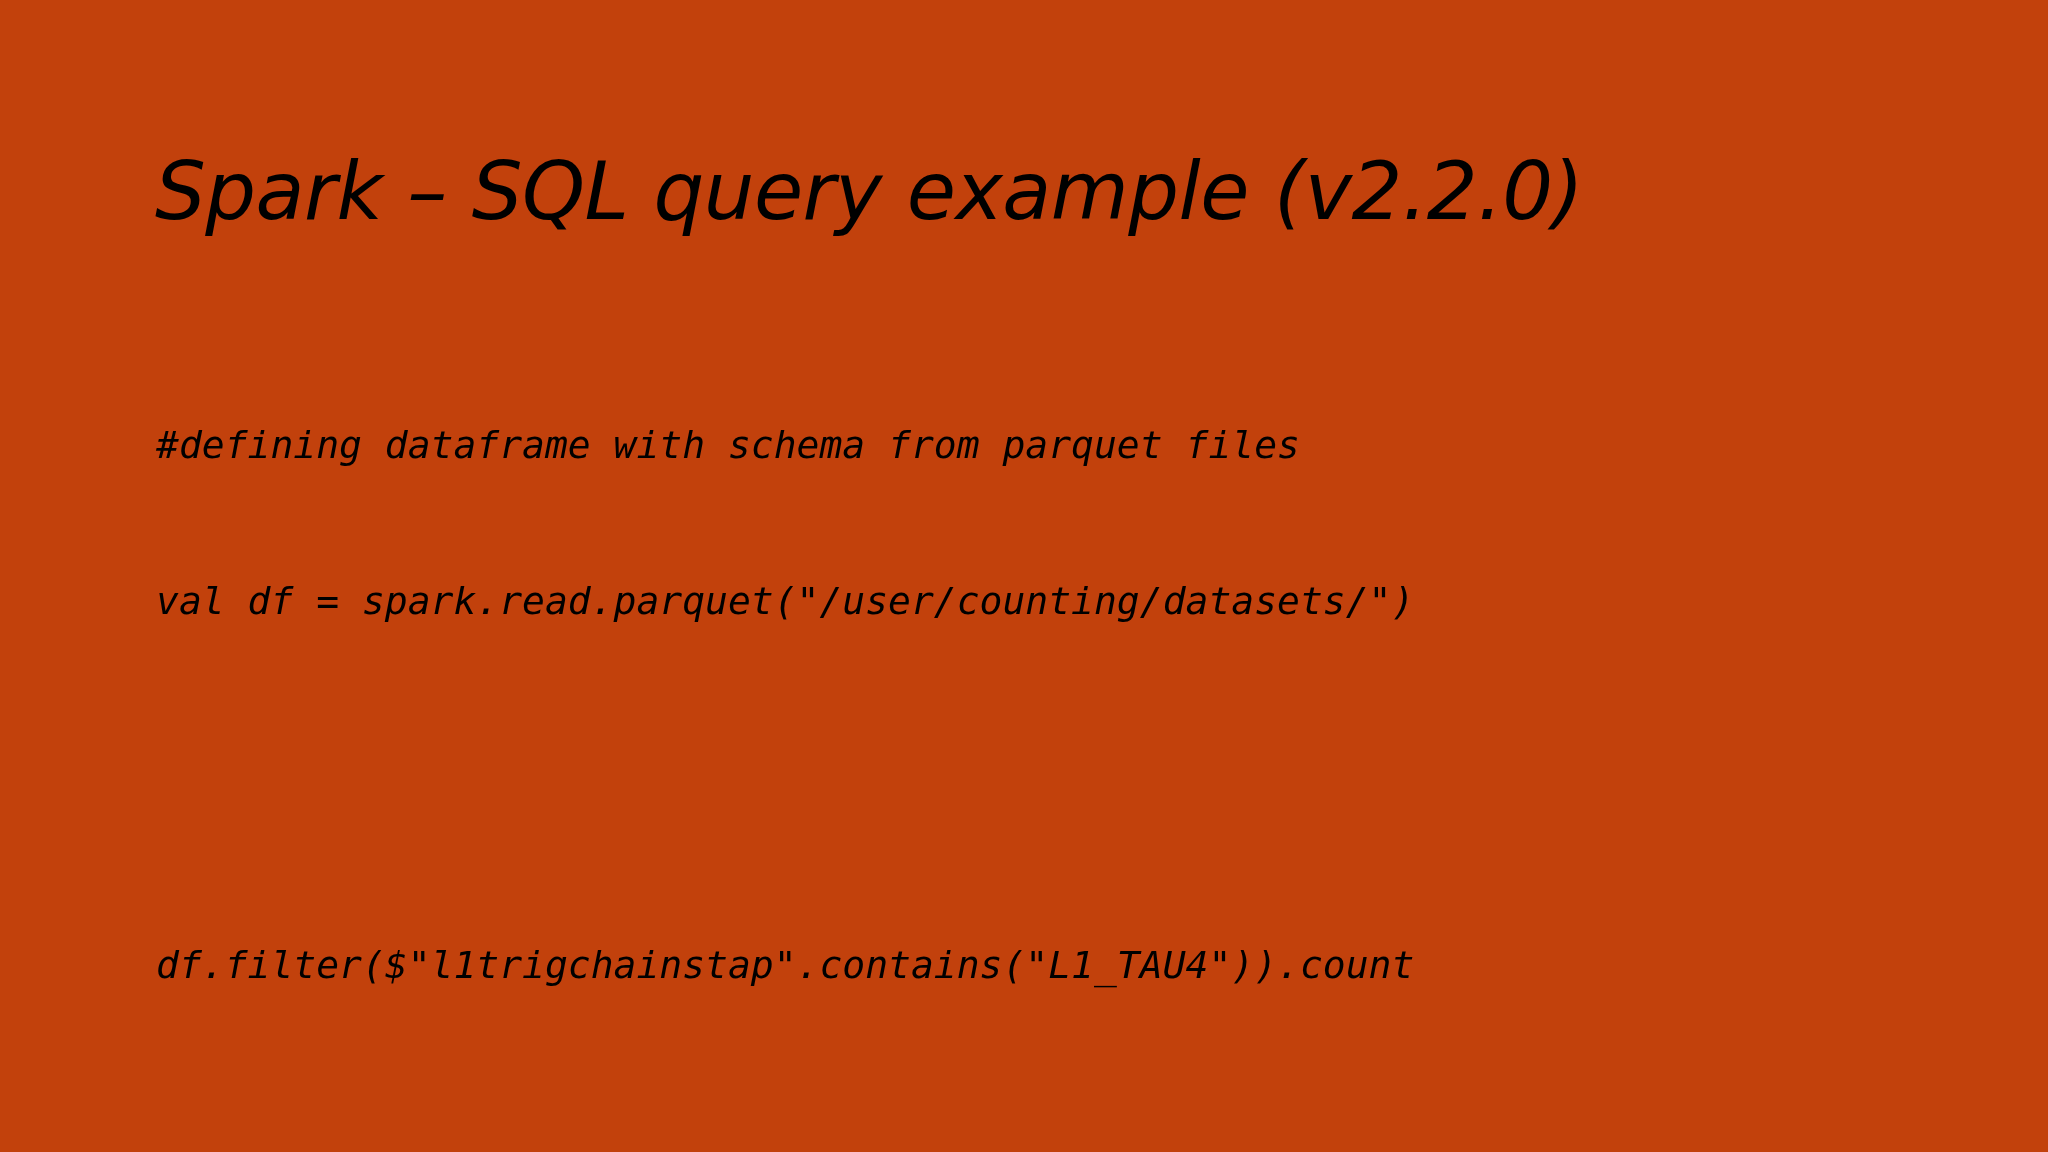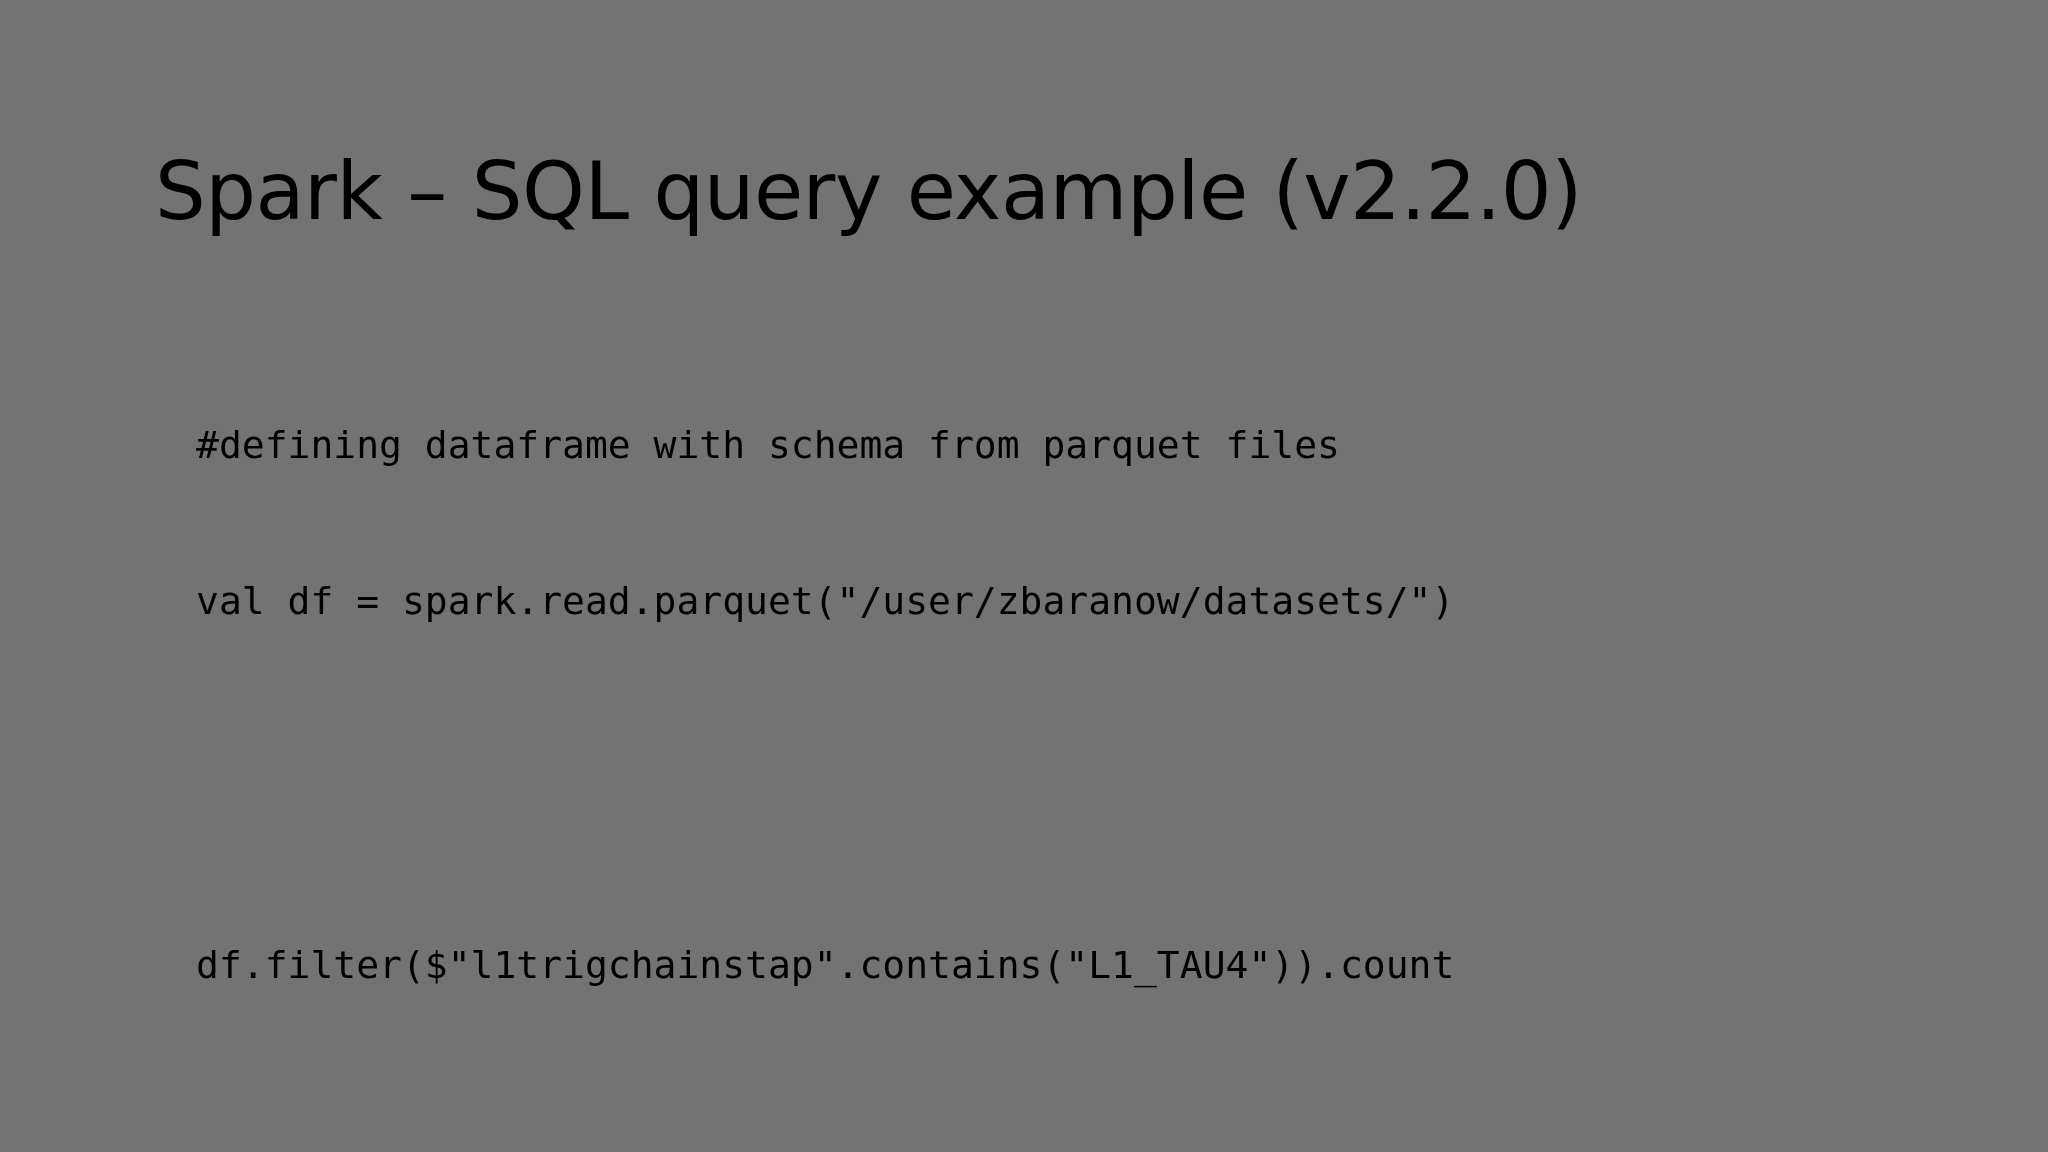--- a/index.html
+++ b/index.html
@@ -12,22 +12,23 @@
     height: 1152px;
     overflow: hidden;
     font-family: "Liberation Sans", sans-serif;
     color: #000000;
   }
 
   .slide {
     position: relative;
     width: 2048px;
     height: 1152px;
-    background: #737373;
+    background: #c2410c;
     box-sizing: border-box;
+    font-style: italic;
   }
 
   .slide-title {
     position: absolute;
     left: 155px;
     top: 98px;
     width: 1700px;
     font-family: "DejaVu Sans", "Liberation Sans", sans-serif;
     font-weight: 400;
     font-size: 80px;
@@ -45,21 +46,20 @@
   }
 
   .code-block {
     font-family: "DejaVu Sans Mono", "Liberation Mono", monospace;
     font-size: 38px;
     line-height: 52px;
     color: #000000;
     white-space: pre-wrap;
     word-break: break-word;
     letter-spacing: 0px;
-    margin-left: 40px;
   }
 
   .code-line {
     font-family: "DejaVu Sans Mono", "Liberation Mono", monospace;
     font-size: 38px;
     line-height: 52px;
     white-space: pre;
     color: #000000;
   }
 
@@ -69,21 +69,21 @@
 <body>
 
 <div class="slide">
 
   <h1 class="slide-title">Spark – SQL query example (v2.2.0)</h1>
 
   <div class="code-body">
 
     <div class="code-block">
       <div class="code-line">#defining dataframe with schema from parquet files</div>
-      <div class="code-line">val df = spark.read.parquet("/user/zbaranow/datasets/")</div>
+      <div class="code-line">val df = spark.read.parquet("/user/counting/datasets/")</div>
     </div>
 
     <div class="gap-large"></div>
 
     <div class="code-block">
       <div class="code-line">df.filter($"l1trigchainstap".contains("L1_TAU4")).count</div>
     </div>
 
   </div>
 

